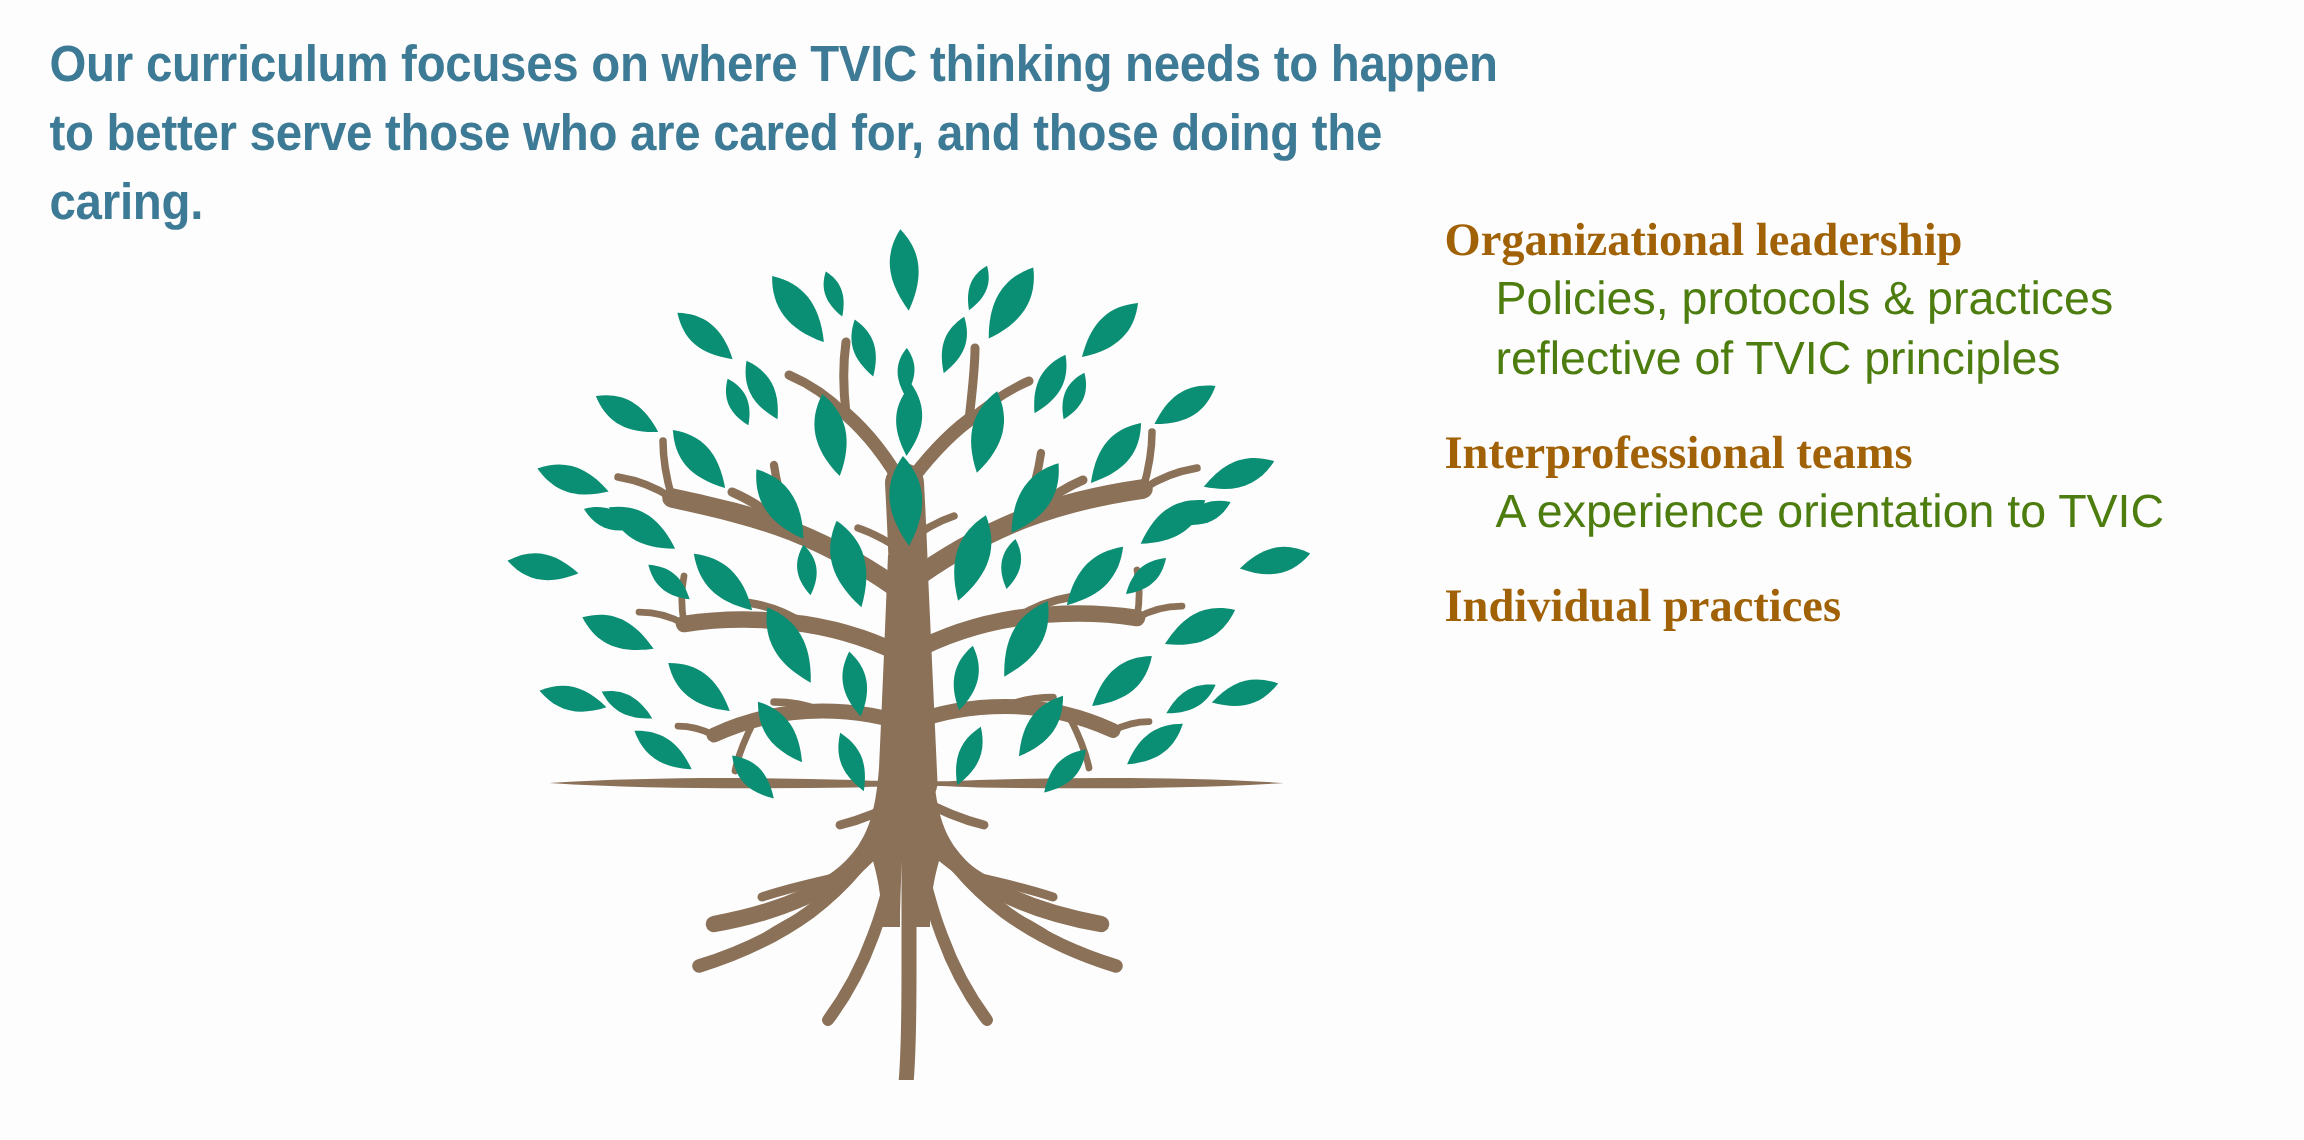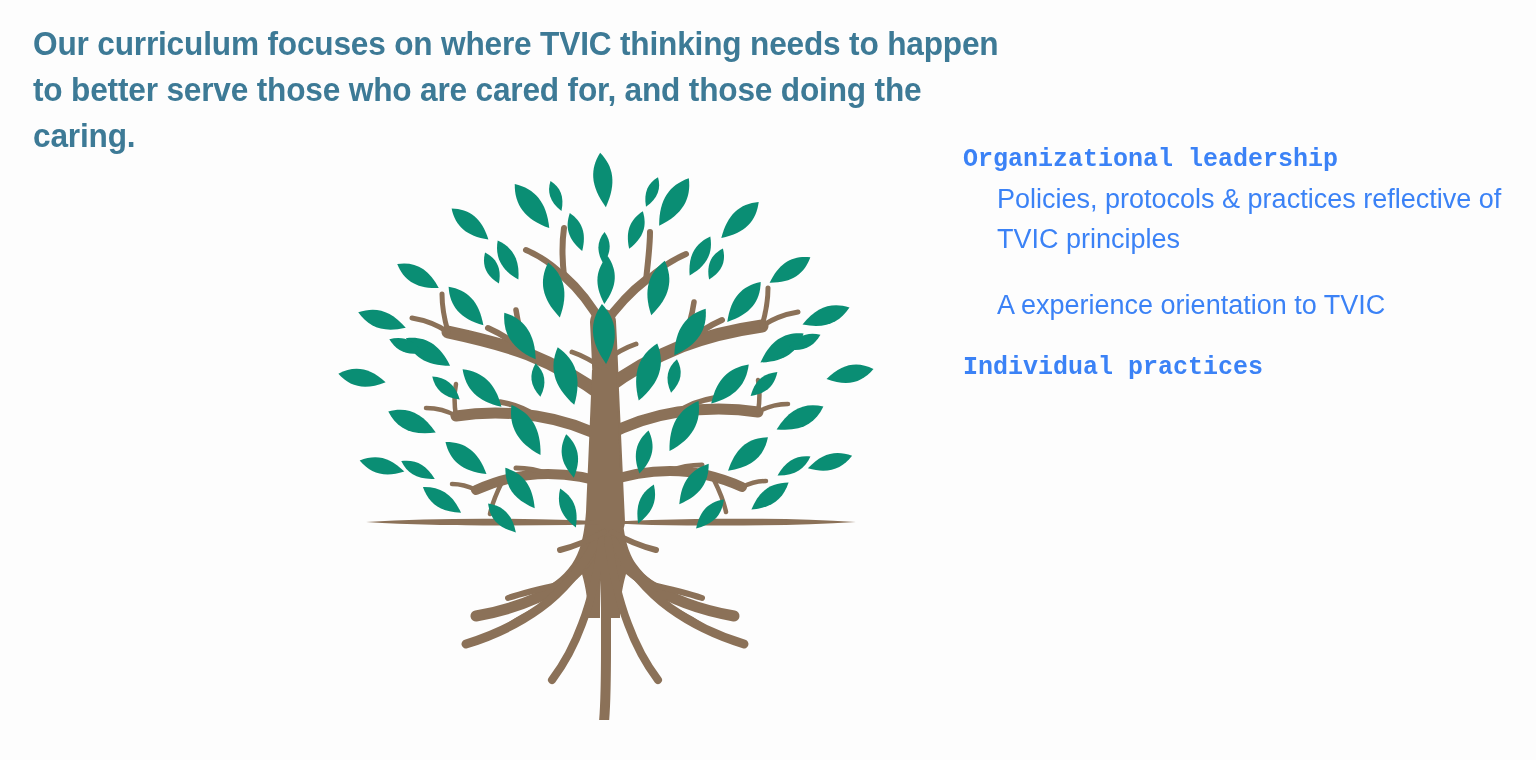--- a/index.html
+++ b/index.html
@@ -53,34 +53,34 @@
   
   .concept-list {
     position: absolute;
     left: 963px;
     top: 143px;
     width: 566px;
   }
   .concept-item { margin-bottom: 26px; }
   .concept-item:last-child { margin-bottom: 0; }
   .concept-title {
-    font-family: Liberation Mono, monospace;
+    font-family: Liberation Serif, serif;
     font-weight: bold;
-    font-size: 25px;
+    font-size: 31px;
     line-height: 34px;
-    color: #3b82f6;
+    color: #a16207;
     margin: 0 0 2px 0;
     white-space: nowrap;
   }
   .concept-desc {
     font-family: "Liberation Sans", sans-serif;
     font-weight: normal;
-    font-size: 27px;
+    font-size: 31px;
     line-height: 40px;
-    color: #3b82f6;
+    color: #4d7c0f;
     margin: 0 0 0 34px;
   }
 </style>
 </head>
 <body>
 
 <div class="slide">
 
   <div class="headline">Our curriculum focuses on where TVIC thinking needs to happen to better serve those who are cared for, and those doing the caring.</div>
 
@@ -359,20 +359,21 @@
   </div>
 
   <div class="concept-list">
 
     <div class="concept-item">
       <div class="concept-title">Organizational leadership</div>
       <div class="concept-desc">Policies, protocols &amp; practices reflective of TVIC principles</div>
     </div>
 
     <div class="concept-item">
+      <div class="concept-title">Interprofessional teams</div>
       <div class="concept-desc">A experience orientation to TVIC</div>
     </div>
 
     <div class="concept-item">
       <div class="concept-title">Individual practices</div>
     </div>
 
 
   </div>
 </div>

